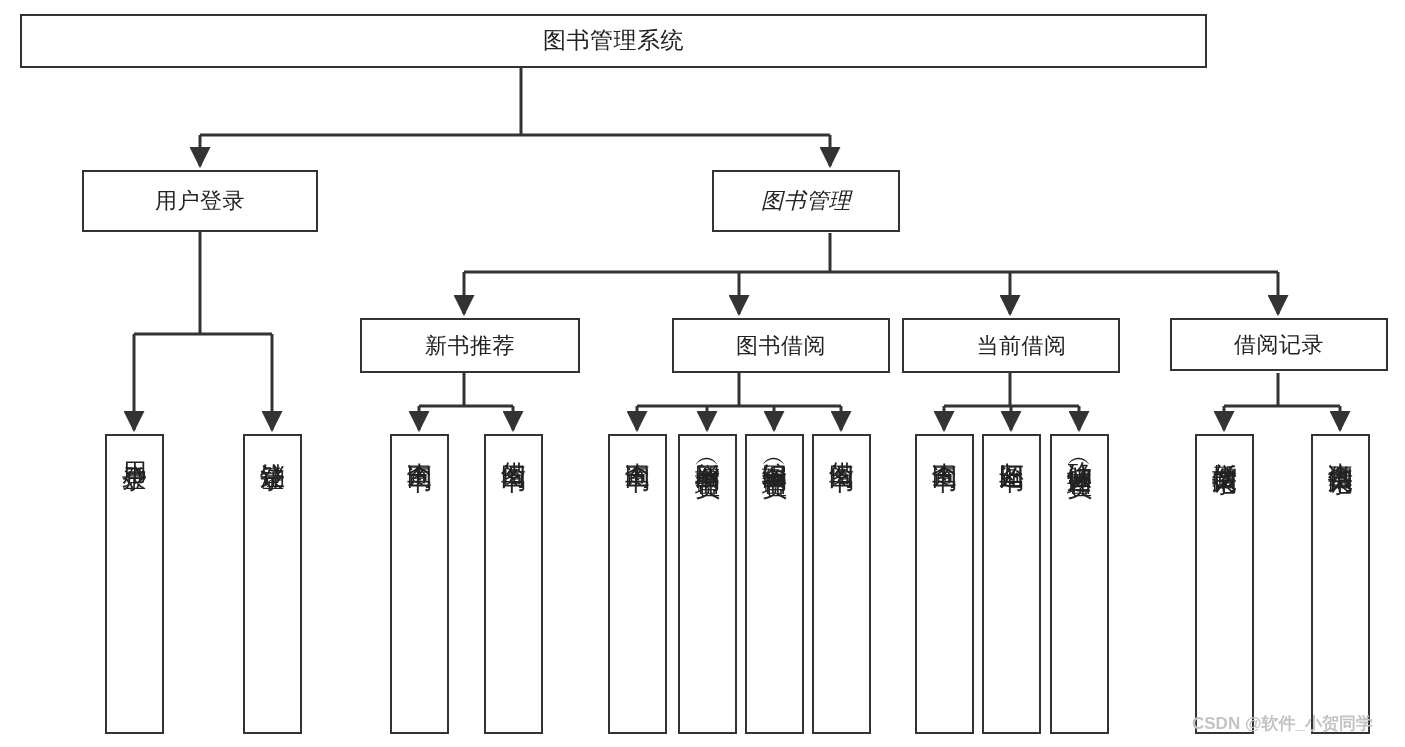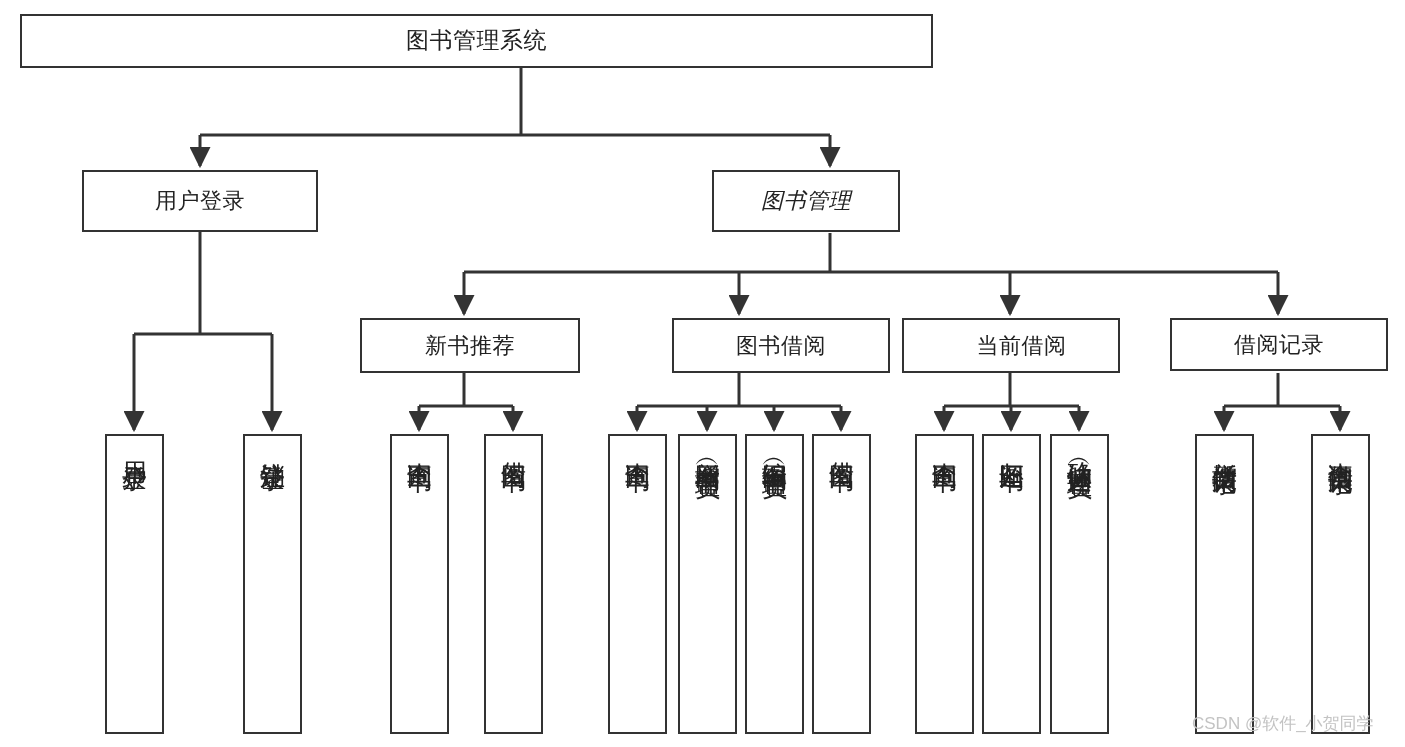--- a/index.html
+++ b/index.html
@@ -59,20 +59,21 @@
     font-size: 23px;
   }
   #watermark {
     position: absolute;
     left: 1192px;
     top: 712px;
     font-size: 17px;
     color: #c3c3c3;
     white-space: nowrap;
     user-select: none;
+    font-weight: bold;
   }
 </style>
 </head>
 <body>
 
 <div id="canvas">
 
   <svg id="wires" viewBox="0 0 1405 747" xmlns="http://www.w3.org/2000/svg">
     <defs>
       <marker id="arrow" viewBox="0 0 10 10" refX="9" refY="5" markerWidth="7" markerHeight="7" orient="auto-start-reverse">
@@ -116,21 +117,21 @@
       <path d="M 1011 406 L 1011 430" marker-end="url(#arrow)"></path>
       <path d="M 1079 406 L 1079 430" marker-end="url(#arrow)"></path>
 
       <path d="M 1278 373 L 1278 406"></path>
       <path d="M 1224 406 L 1340 406"></path>
       <path d="M 1224 406 L 1224 430" marker-end="url(#arrow)"></path>
       <path d="M 1340 406 L 1340 430" marker-end="url(#arrow)"></path>
     </g>
   </svg>
 
-  <div class="node horiz" id="root-node" style="left:20px; top:14px; width:913px; height:54px;">
+  <div class="node horiz" id="root-node" style="left:20px; top:14px; width:1187px; height:54px;">
     <span class="label">图书管理系统</span>
   </div>
 
   <div class="node horiz" style="left:82px; top:170px; width:236px; height:62px;">
     <span class="label">用户登录</span>
   </div>
 
   <div class="node horiz" style="left:712px; top:170px; width:188px; height:62px;font-style:italic;">
     <span class="label">图书管理</span>
   </div>

